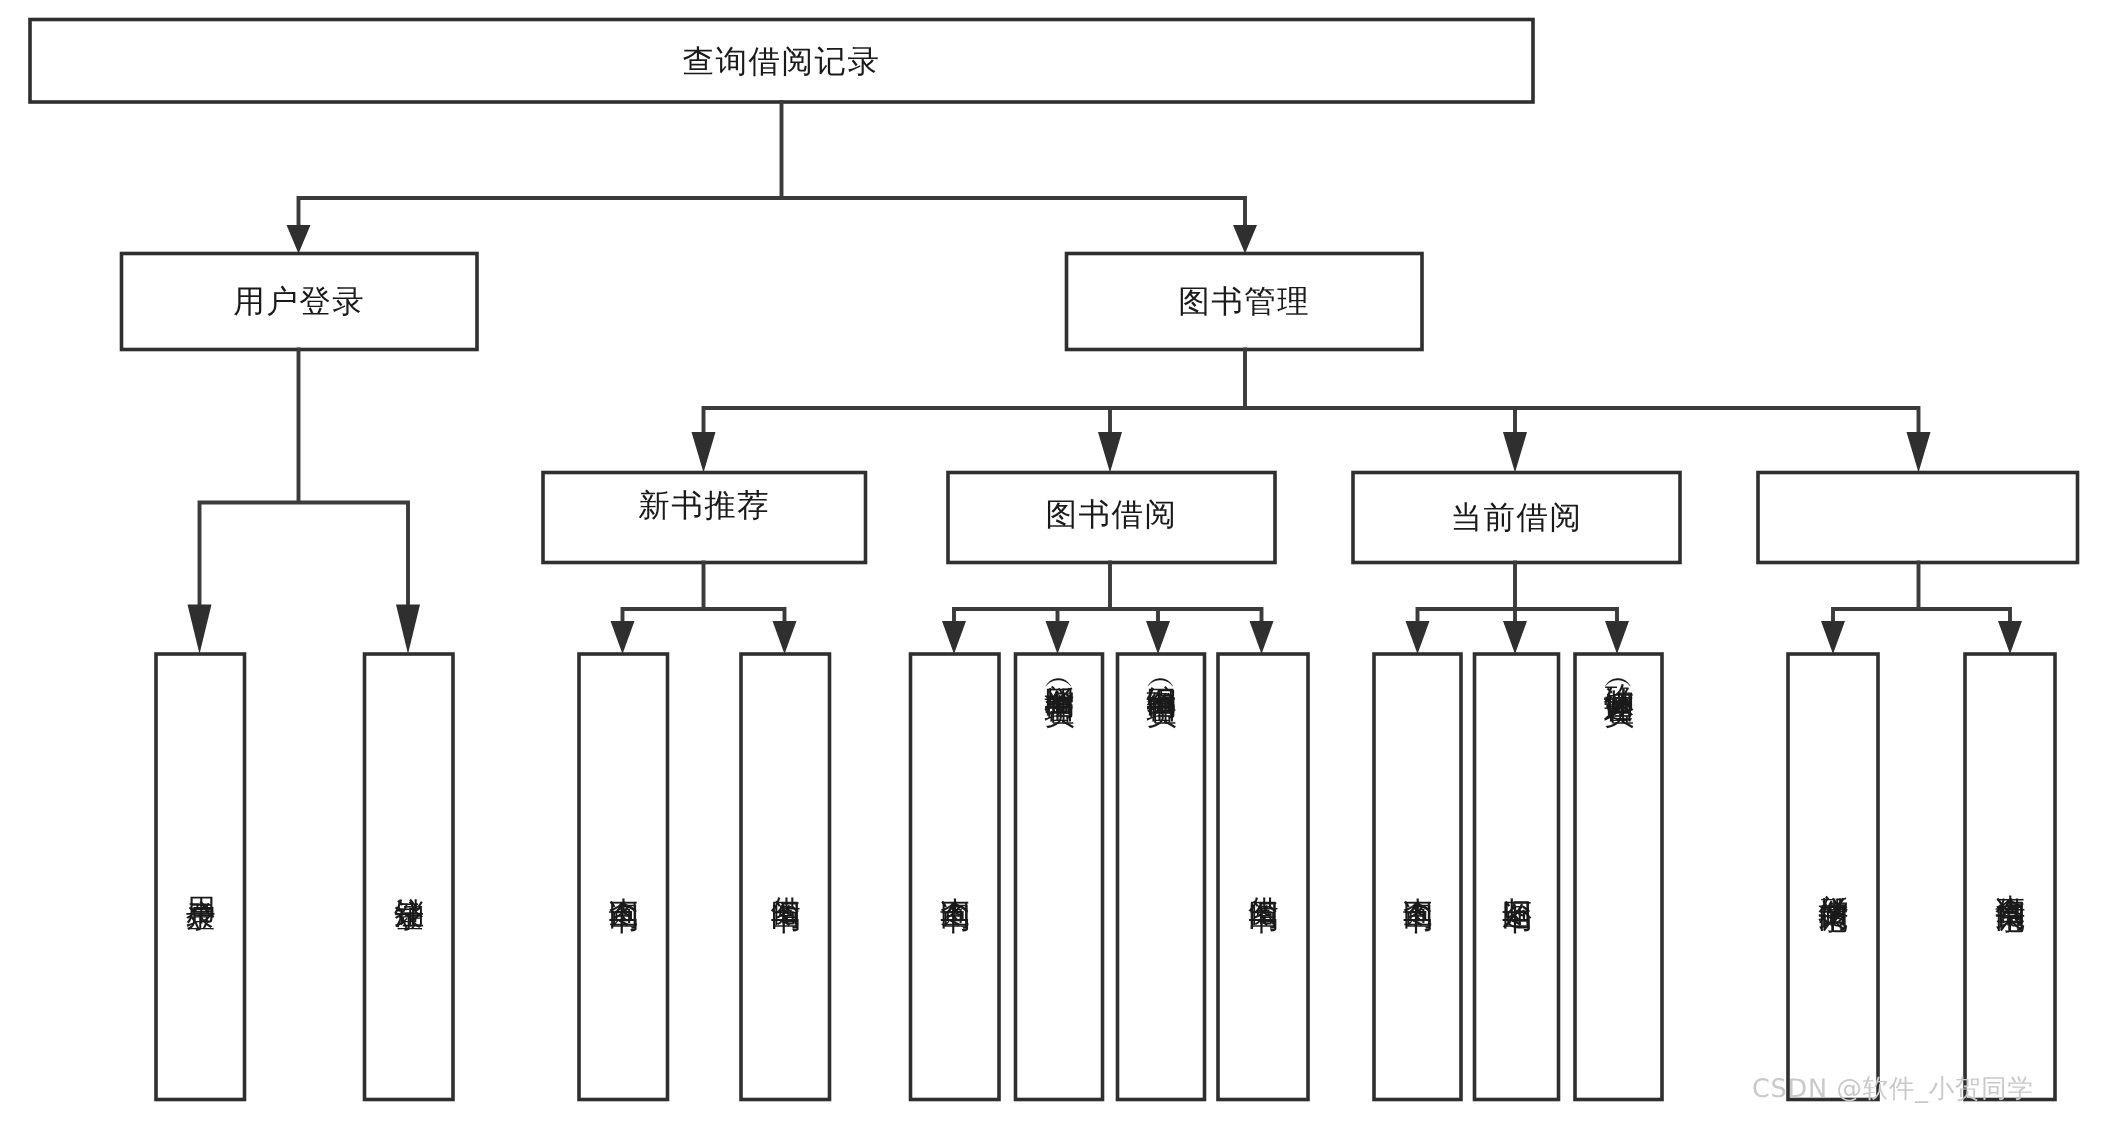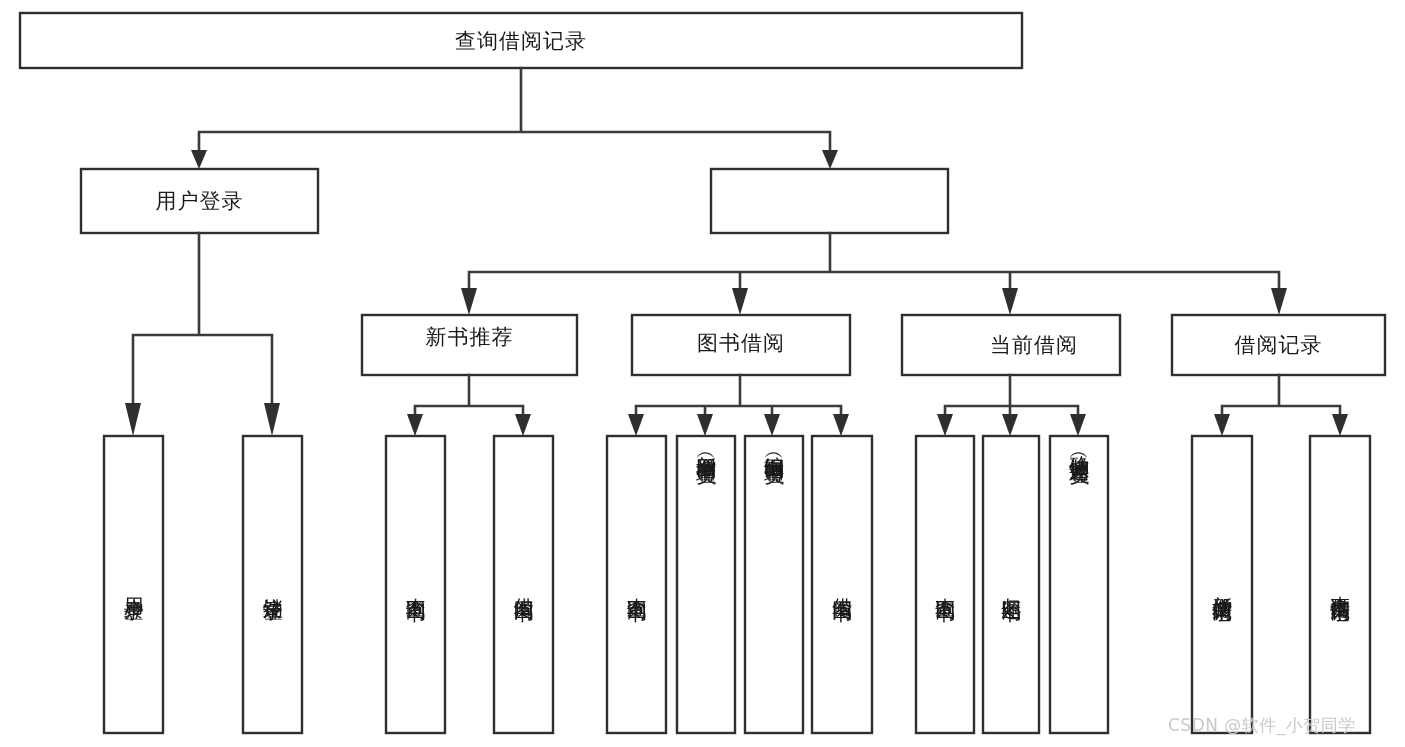--- a/index.html
+++ b/index.html
@@ -145,25 +145,25 @@
     <rect class="node-box" x="983" y="436" width="56" height="297"></rect>
     <rect class="node-box" x="1050" y="436" width="58" height="297"></rect>
 
     <rect class="node-box" x="1192" y="436" width="60" height="297"></rect>
     <rect class="node-box" x="1310" y="436" width="60" height="297"></rect>
   </svg>
 
   <div class="node-label-h" style="left:20px; top:13px; width:1002px; height:55px;">查询借阅记录</div>
 
   <div class="node-label-h" style="left:81px; top:169px; width:237px; height:64px;">用户登录</div>
+  <div class="node-label-h" style="left:711px; top:169px; width:237px; height:64px;">图书管理</div>
 
   <div class="node-label-h" style="left:362px; top:315px; width:215px; height:44px;">新书推荐</div>
   <div class="node-label-h" style="left:632px; top:315px; width:218px; height:56px;">图书借阅</div>
-  <div class="node-label-h" style="left:902px; top:315px; width:218px; height:60px;padding-left:23px;">当前借阅</div>
-  <div class="node-label-h" style="left:1172px; top:315px; width:213px; height:60px;">借阅记录</div>
+  <div class="node-label-h" style="left:902px; top:315px; width:218px; height:60px;">当前借阅</div>
 
   <div class="node-label-v" style="left:104px; top:436px; width:59px; height:297px;">用户登录</div>
   <div class="node-label-v" style="left:243px; top:436px; width:59px; height:297px;">注销登录</div>
 
   <div class="node-label-v" style="left:386px; top:436px; width:59px; height:297px;">查询图书</div>
   <div class="node-label-v" style="left:494px; top:436px; width:59px; height:297px;">借阅图书</div>
 
   <div class="node-label-v" style="left:607px; top:436px; width:59px; height:297px;">查询图书</div>
   <div class="node-label-v align-top" style="left:677px; top:436px; width:58px; height:297px;">新增图书（管理员）</div>
   <div class="node-label-v align-top" style="left:745px; top:436px; width:58px; height:297px;">编辑图书（管理员）</div>

